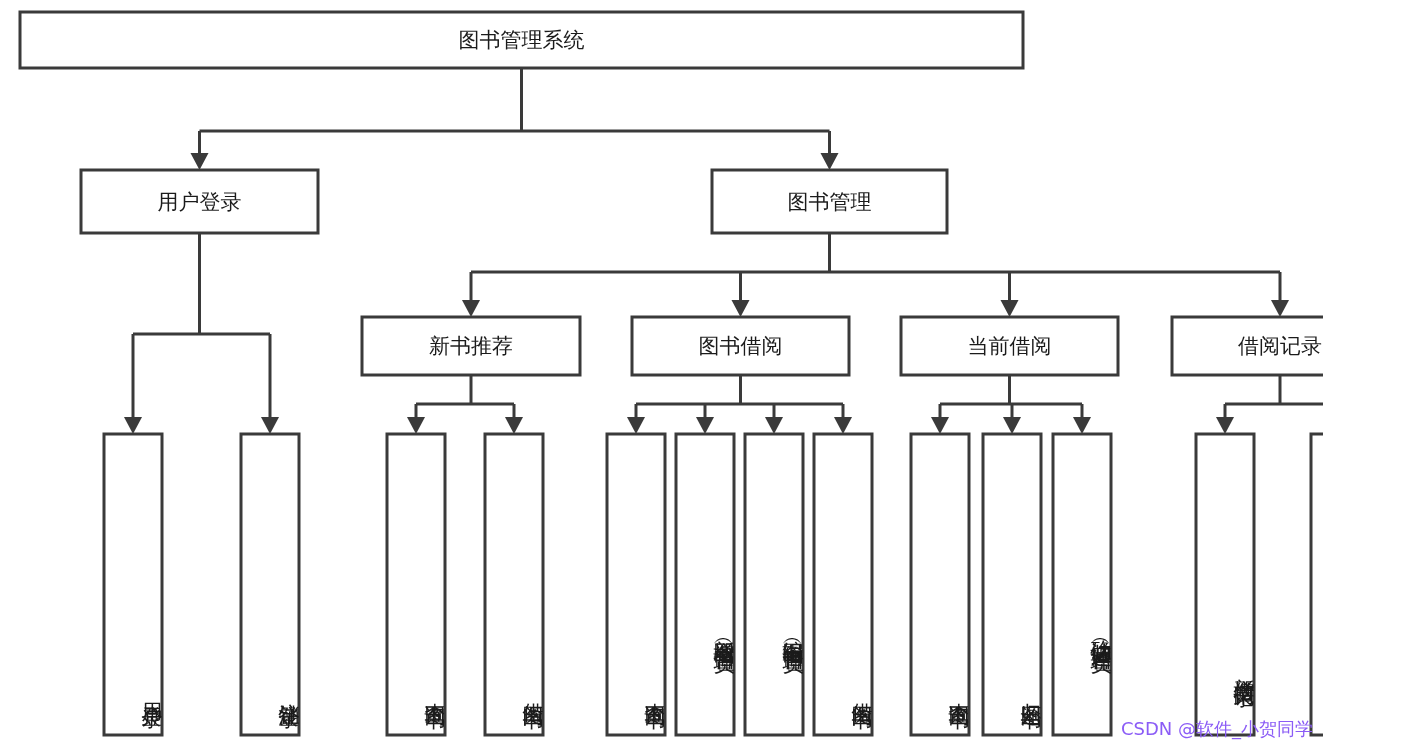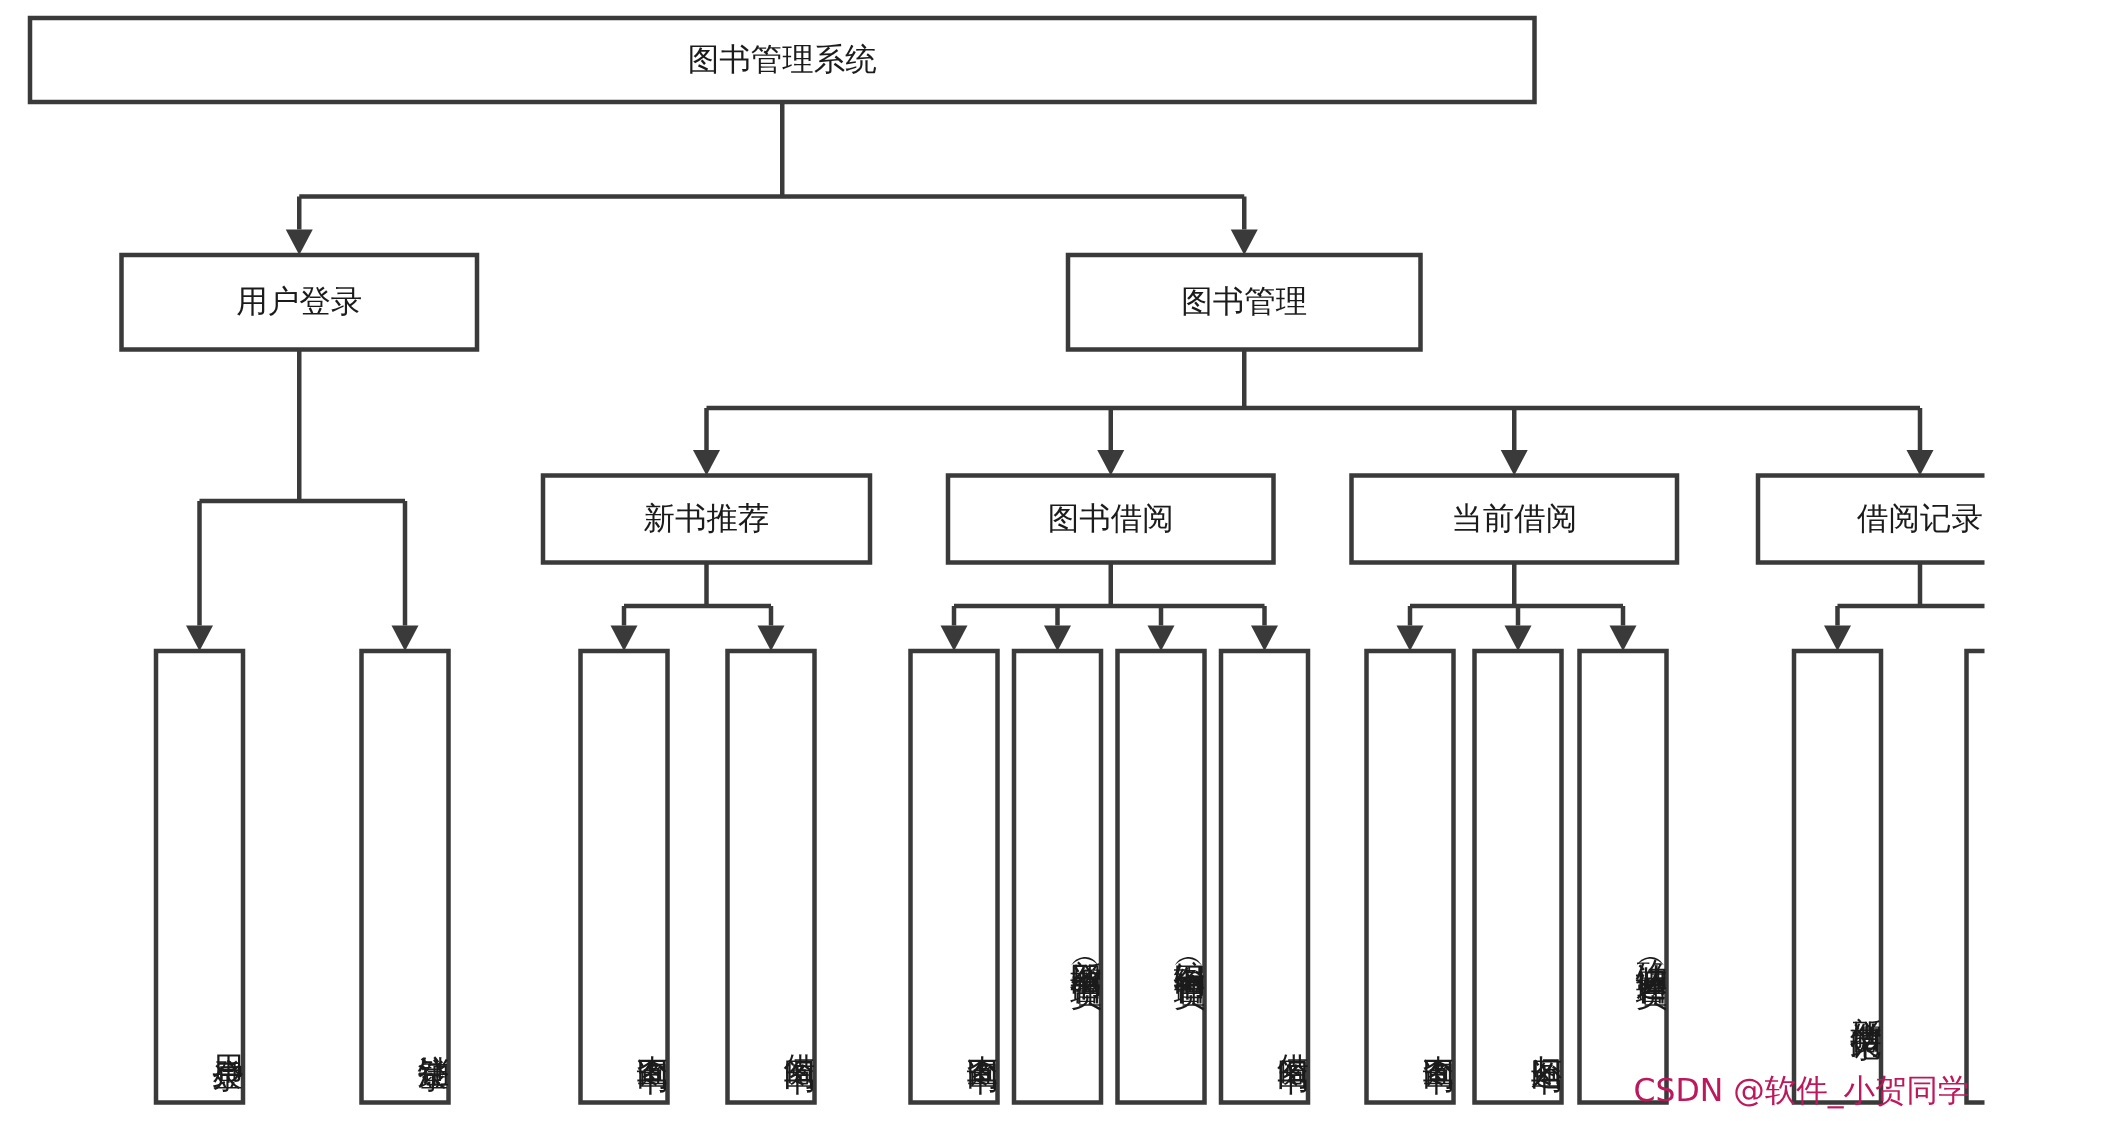--- a/index.html
+++ b/index.html
@@ -57,22 +57,22 @@
     font-size: 21px;
     color: #1b1b1b;
     line-height: 1;
     pointer-events: none;
     overflow: hidden;
   }
   .watermark {
     position: absolute;
     right: 10px;
     bottom: 6px;
-    font-size: 21px;
-    color: #be185d;
+    font-size: 18px;
+    color: #8b5cf6;
     font-family: "DejaVu Sans", "Liberation Sans", sans-serif;
     white-space: nowrap;
   }
 </style>
 </head>
 <body>
 
 <div id="diagram-root">
 
   <svg class="flow" viewBox="0 0 1405 747">

